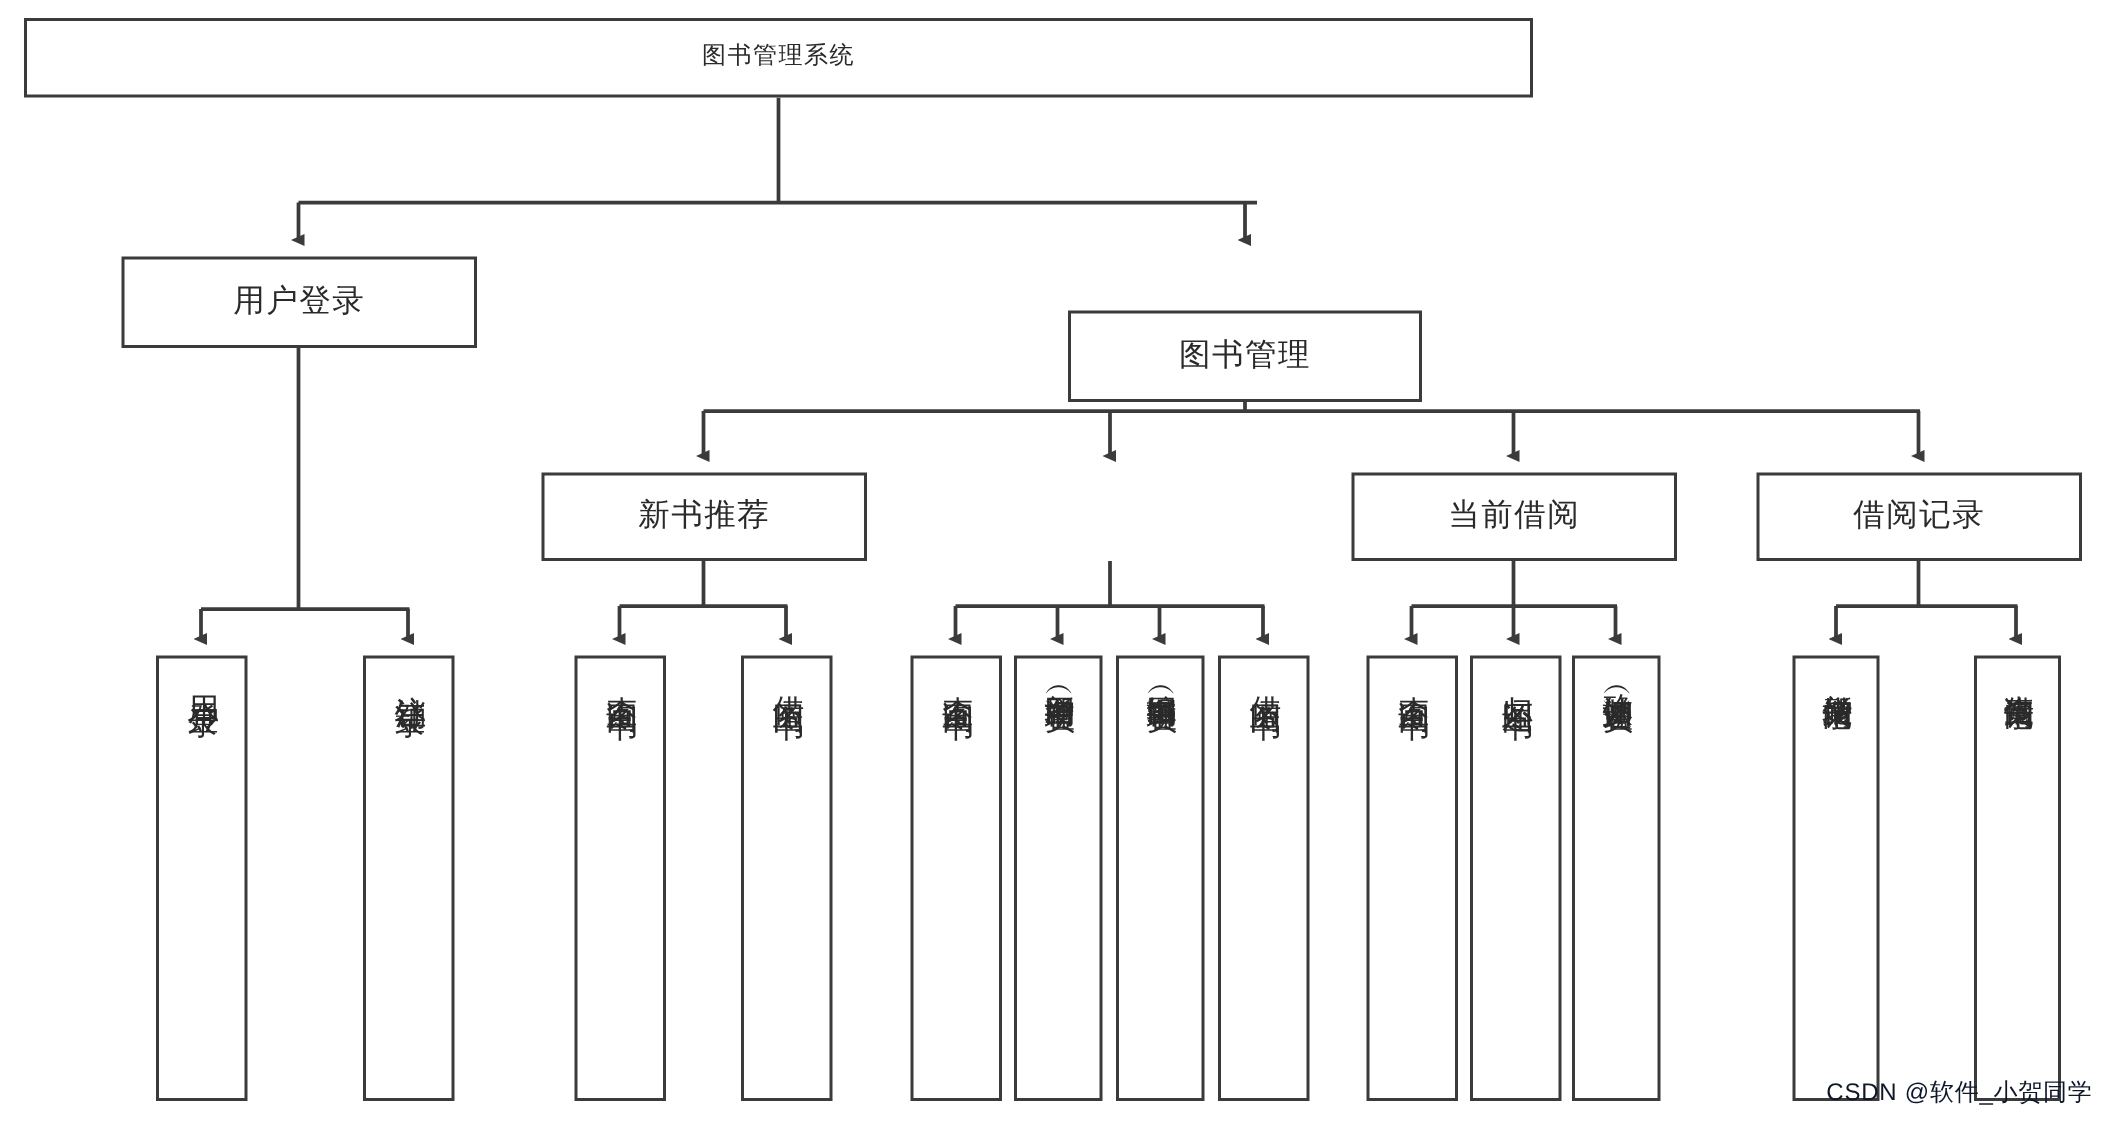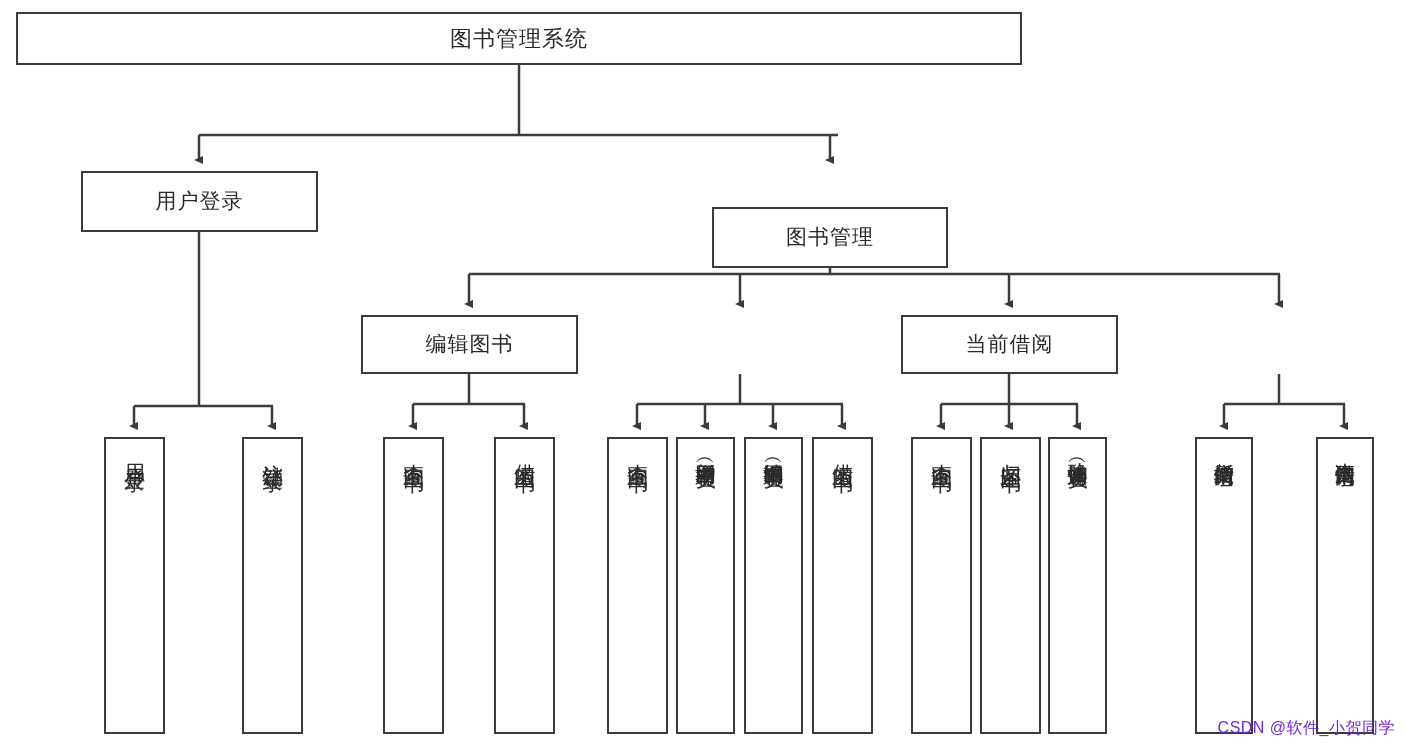--- a/index.html
+++ b/index.html
@@ -33,21 +33,21 @@
     line-height: 1.18;
     color: #2a2a2a;
     white-space: nowrap;
   }
   
   .node.h .node-label {
     font-size: 21px;
     letter-spacing: 1px;
   }
   .node.root .node-label {
-    font-size: 22px;
+    font-size: 16px;
     letter-spacing: 1px;
   }
   
   .node.v {
     align-items: flex-start;
     padding-top: 8px;
   }
   .node.v .node-label {
     writing-mode: vertical-rl;
     text-orientation: upright;
@@ -66,21 +66,21 @@
     top: 0;
     width: 1405px;
     height: 747px;
     pointer-events: none;
   }
   .watermark {
     position: absolute;
     right: 10px;
     bottom: 8px;
     font-size: 16px;
-    color: #6d28d9;
+    color: #0f172a;
     letter-spacing: 0.5px;
     white-space: nowrap;
   }
 </style>
 </head>
 <body>
 
 <div id="canvas">
 
   <svg class="edges" viewBox="0 0 1405 747">
@@ -151,28 +151,31 @@
 
   <div class="node h" style="left:81px; top:171px; width:237px; height:61px;">
     <span class="node-label">用户登录</span>
   </div>
 
   <div class="node h" style="left:712px; top:171px; width:236px; height:61px;margin-top:36px;">
     <span class="node-label">图书管理</span>
   </div>
 
   <div class="node h" style="left:361px; top:315px; width:217px; height:59px;">
-    <span class="node-label">编辑图书</span>
+    <span class="node-label">新书推荐</span>
   </div>
 
 
   <div class="node h" style="left:901px; top:315px; width:217px; height:59px;align-items:center;">
     <span class="node-label">当前借阅</span>
   </div>
 
+  <div class="node h" style="left:1171px; top:315px; width:217px; height:59px;">
+    <span class="node-label">借阅记录</span>
+  </div>
 
   <div class="node v" style="left:104px; top:437px; width:61px; height:297px;">
     <span class="node-label">用户登录</span>
   </div>
 
   <div class="node v" style="left:242px; top:437px; width:61px; height:297px;">
     <span class="node-label">注销登录</span>
   </div>
 
   <div class="node v" style="left:383px; top:437px; width:61px; height:297px;">

